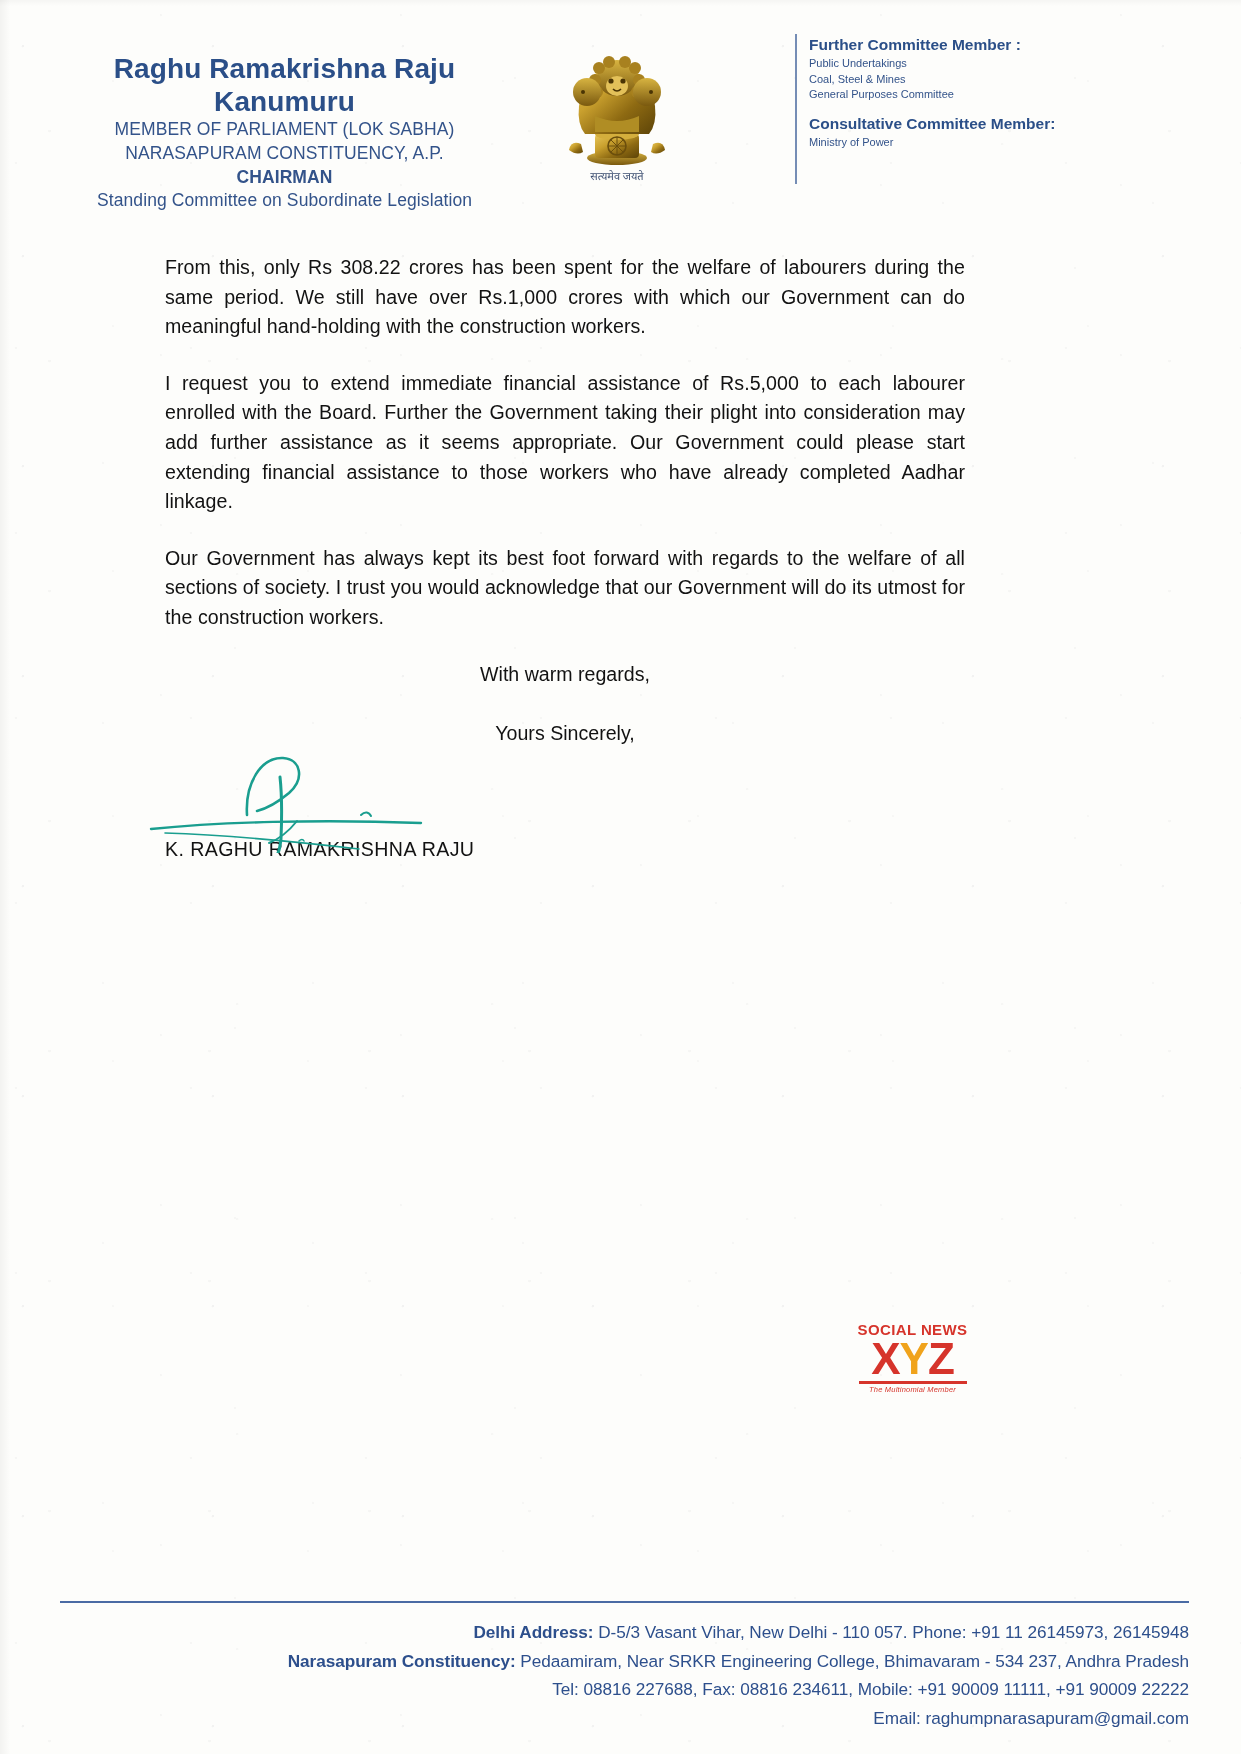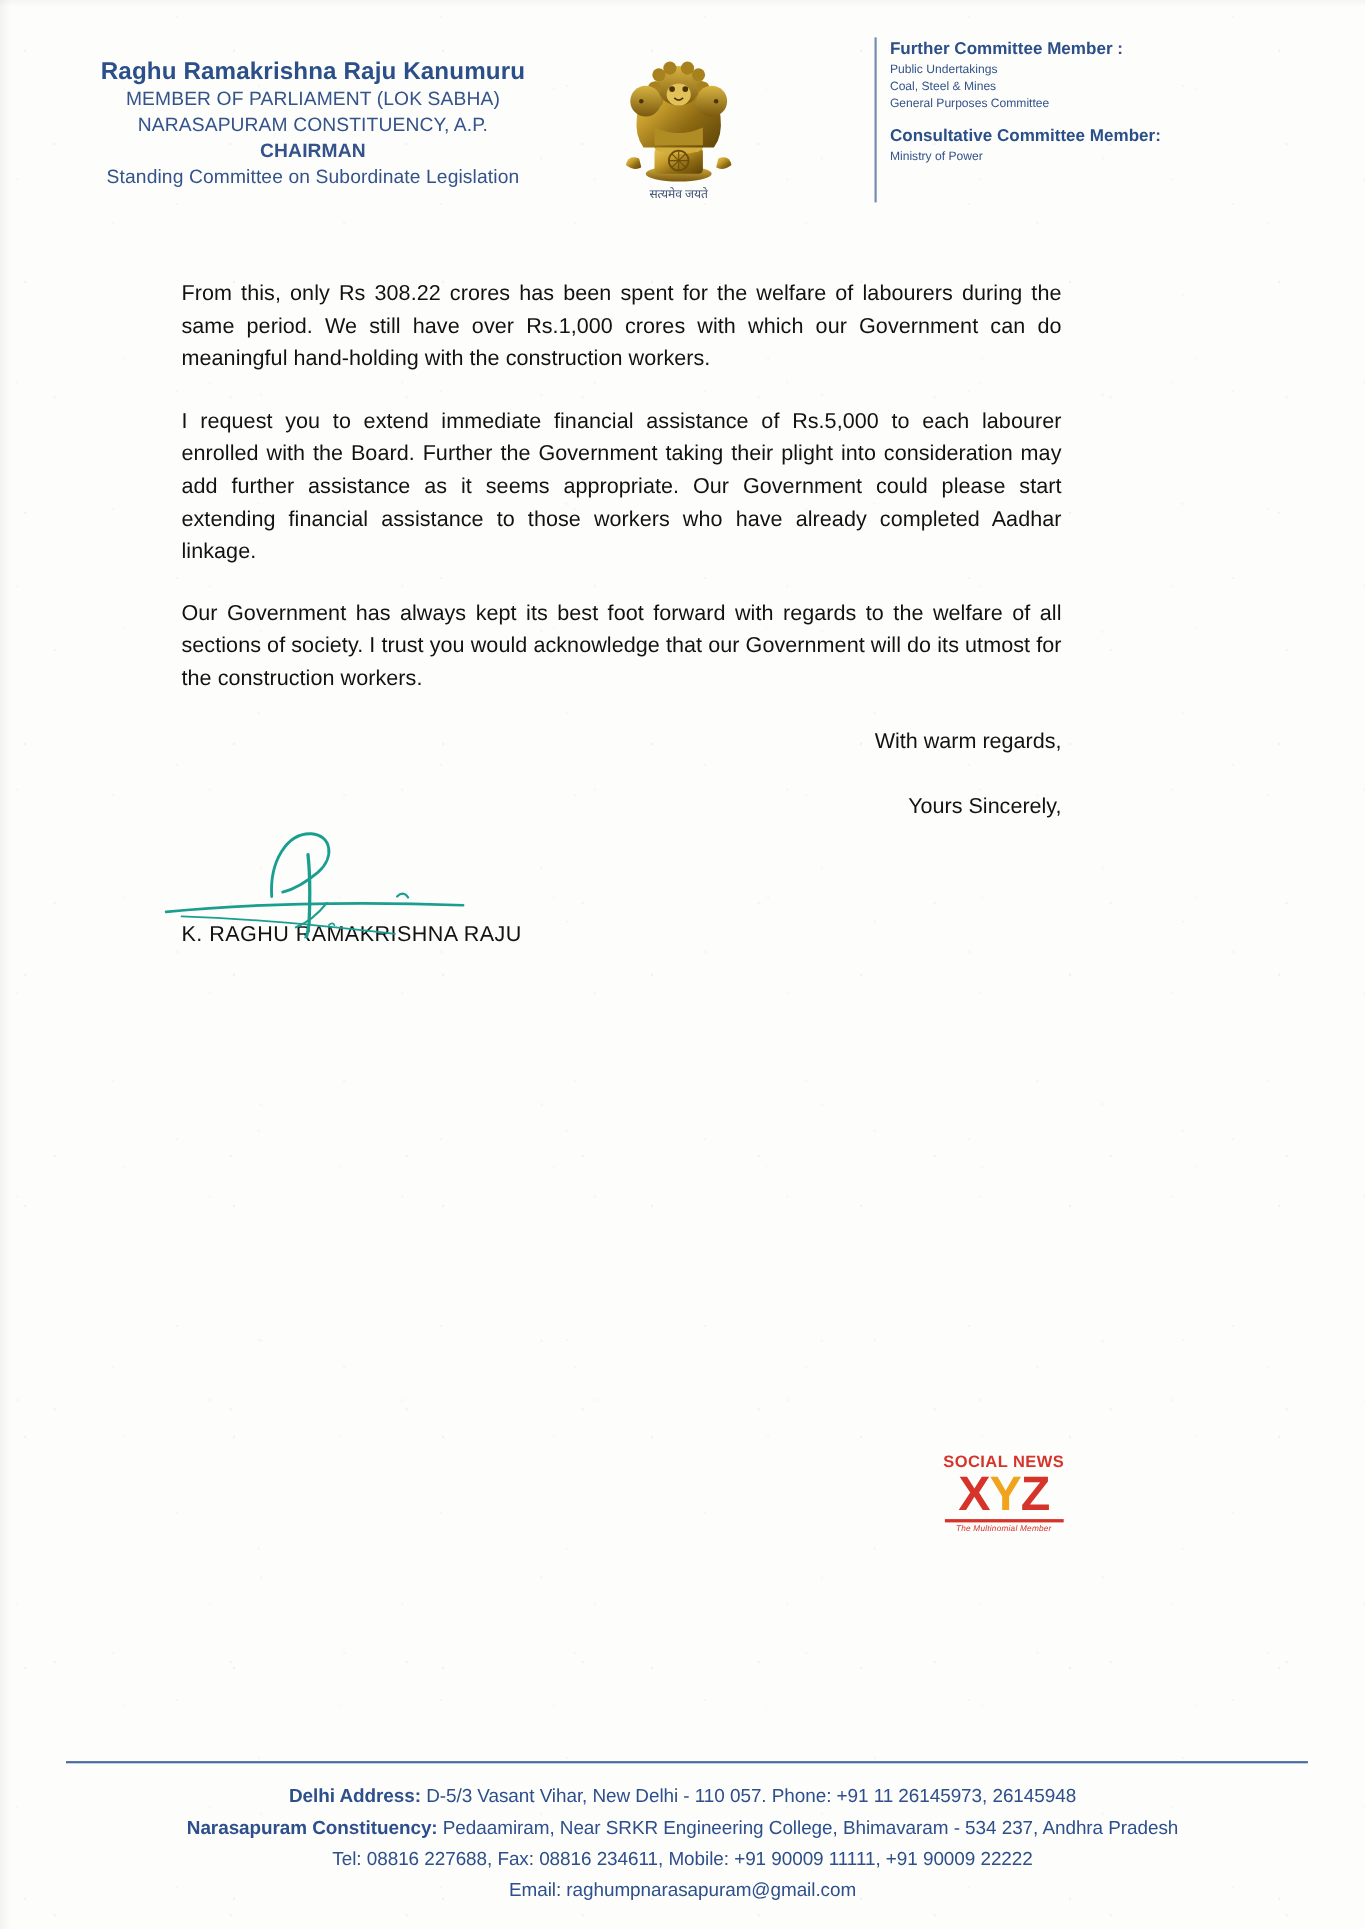--- a/index.html
+++ b/index.html
@@ -46,21 +46,21 @@
   }
   .lh-left {
     position: absolute;
     left: 52px;
     top: 52px;
     width: 465px;
     text-align: center;
     color: #2c4f86;
   }
   .lh-name {
-    font-size: 22px;
+    font-size: 28px;
     font-weight: bold;
     letter-spacing: .1px;
     line-height: 1.18;
     color: #2b4f88;
   }
   .lh-line {
     font-size: 17.5px;
     line-height: 1.36;
     color: #33538a;
     letter-spacing: .1px;
@@ -115,21 +115,21 @@
   .para {
     font-size: 19.6px;
     line-height: 29.6px;
     text-align: justify;
     margin: 0 0 27px 0;
     letter-spacing: .05px;
   }
   .plain {
     font-size: 19.6px;
     line-height: 29.6px;
-    text-align: right;
+    text-align: center;
     margin: 0;
   }
   .gap-sm { height: 24px; }
   .gap-md { height: 30px; }
 
   .sign-area {
     position: relative;
     height: 86px;
   }
   .sign-svg {
@@ -204,20 +204,21 @@
     left: 52px;
     right: 52px;
     top: 1618px;
     text-align: center;
     color: #2d4f8c;
   }
   .f-line {
     font-size: 17.2px;
     line-height: 1.66;
     letter-spacing: -.05px;
+    text-align: right;
   }
   .f-bold { font-weight: bold; }
 
   
   .edge-left {
     position: absolute;
     left: 0; top: 0; bottom: 0; width: 10px;
     background: linear-gradient(90deg, rgba(0,0,0,.045), rgba(0,0,0,0));
   }
   .edge-top {

